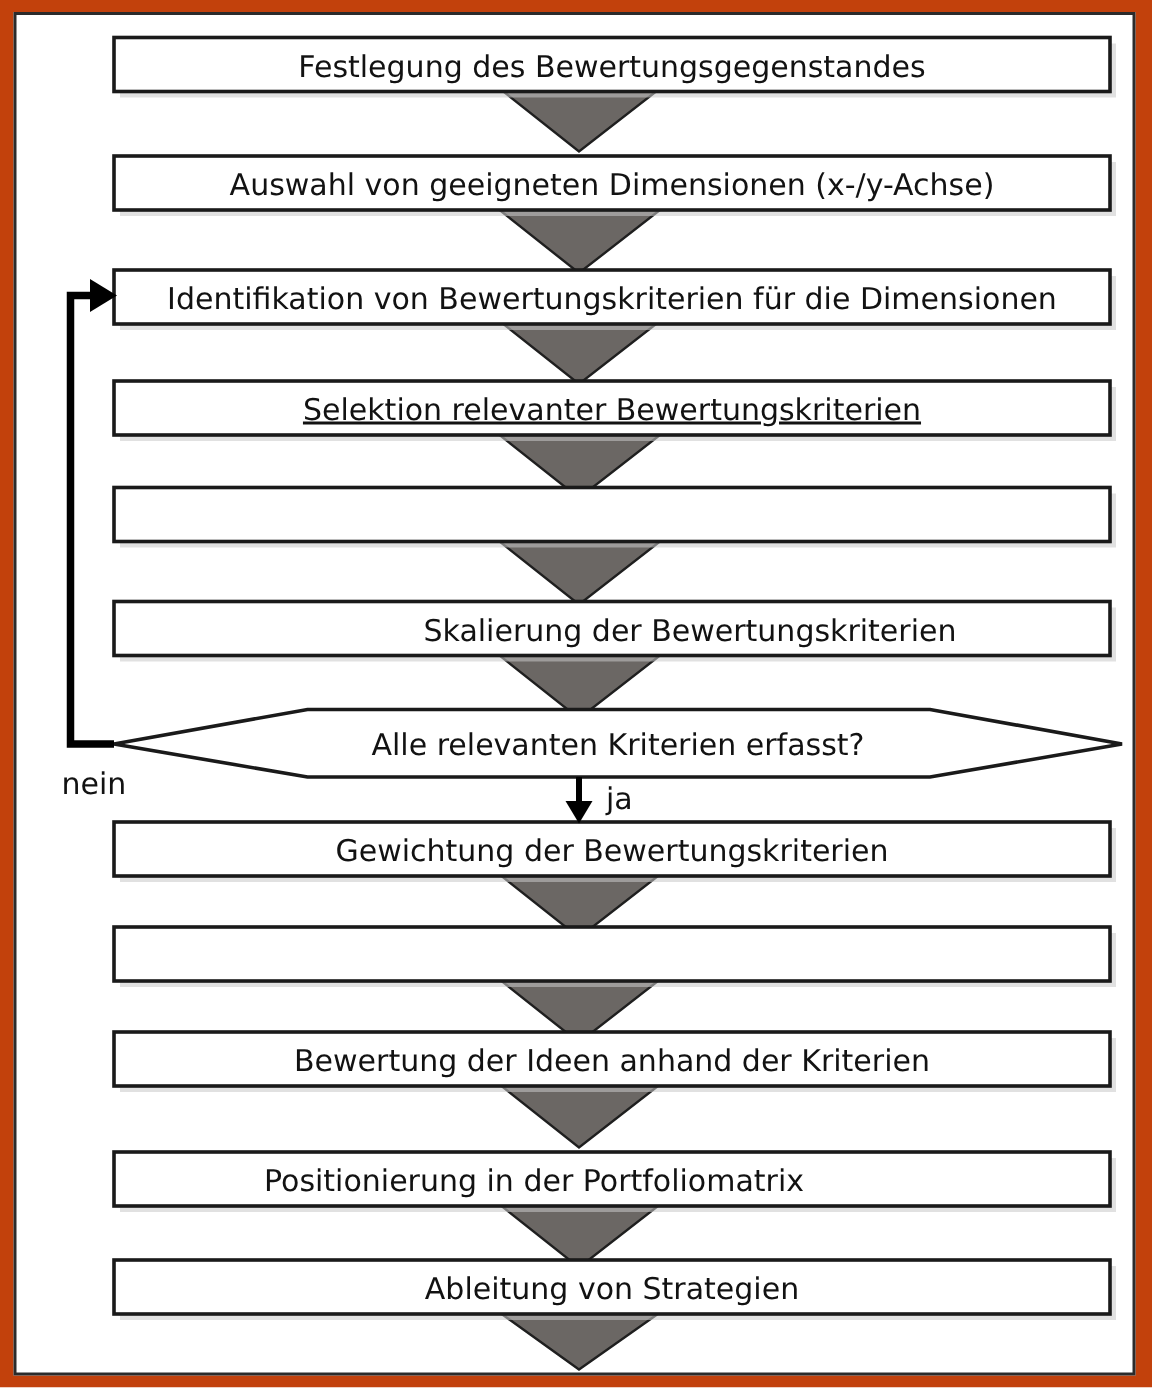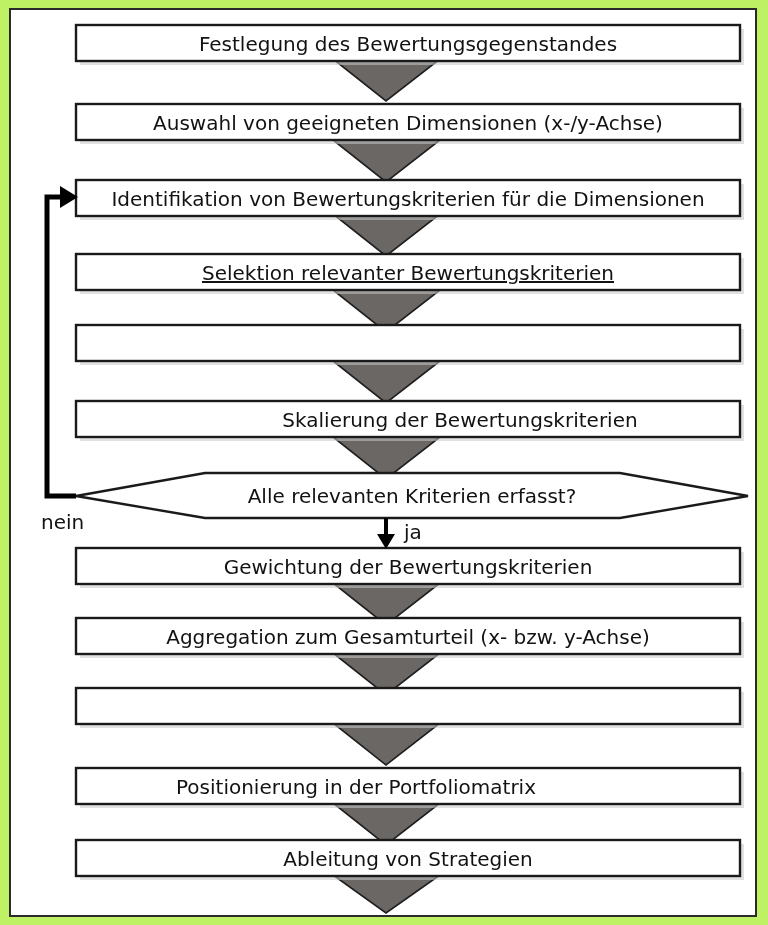--- a/index.html
+++ b/index.html
@@ -8,21 +8,21 @@
     padding: 0;
     background: #ffffff;
   }
   body {
     font-family: "DejaVu Sans", "Liberation Sans", sans-serif;
   }
   #canvas {
     position: relative;
     width: 768px;
     height: 925px;
-    background: #bef264;
+    background: #c2410c;
     overflow: hidden;
   }
   
   #frame {
     position: absolute;
     left: 9px;
     top: 8px;
     width: 748px;
     height: 909px;
     border: 2px solid #2b2b2b;
@@ -150,20 +150,20 @@
 
   </svg>
 
   <div class="node-label" style="left:76px; top:34px;  width:664px;">Festlegung des Bewertungsgegenstandes</div>
   <div class="node-label" style="left:76px; top:189px; width:664px;">Identifikation von Bewertungskriterien für die Dimensionen</div>
   <div class="node-label" style="left:76px; top:113px; width:664px;">Auswahl von geeigneten Dimensionen (x-/y-Achse)</div>
   <div class="node-label" style="left:76px; top:263px; width:664px;text-decoration:underline;">Selektion relevanter Bewertungskriterien</div>
   <div class="node-label" style="left:76px; top:410px; width:768px;">Skalierung der Bewertungskriterien</div>
   <div class="node-label" style="left:76px; top:486px; width:672px;">Alle relevanten Kriterien erfasst?</div>
   <div class="node-label" style="left:76px; top:557px; width:664px;text-align:center;">Gewichtung der Bewertungskriterien</div>
-  <div class="node-label" style="left:76px; top:627px; width:664px;">Aggregation zum Gesamturteil (x- bzw. y-Achse)</div>
+  <div class="node-label" style="left:76px; top:697px; width:664px;">Bewertung der Ideen anhand der Kriterien</div>
   <div class="node-label" style="left:76px; top:777px; width:560px;">Positionierung in der Portfoliomatrix</div>
   <div class="node-label" style="left:76px; top:849px; width:664px;">Ableitung von Strategien</div>
 
   <div class="edge-label" style="left:41px;  top:512px;">nein</div>
   <div class="edge-label" style="left:404px; top:522px;">ja</div>
 
 </div>
 
 </body></html>

